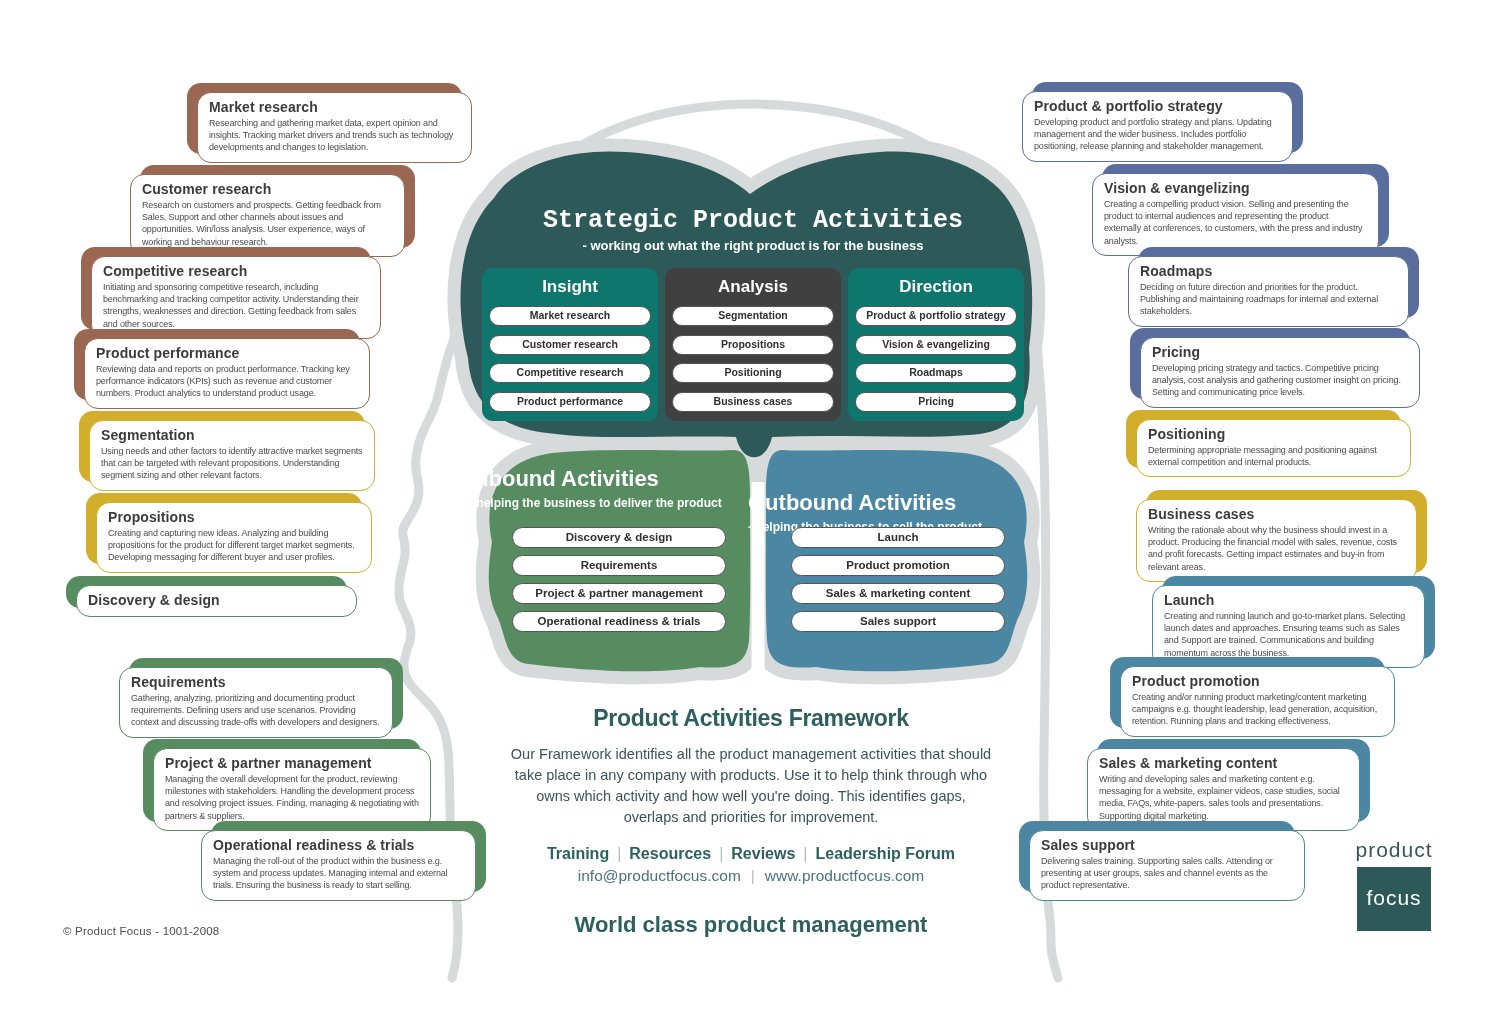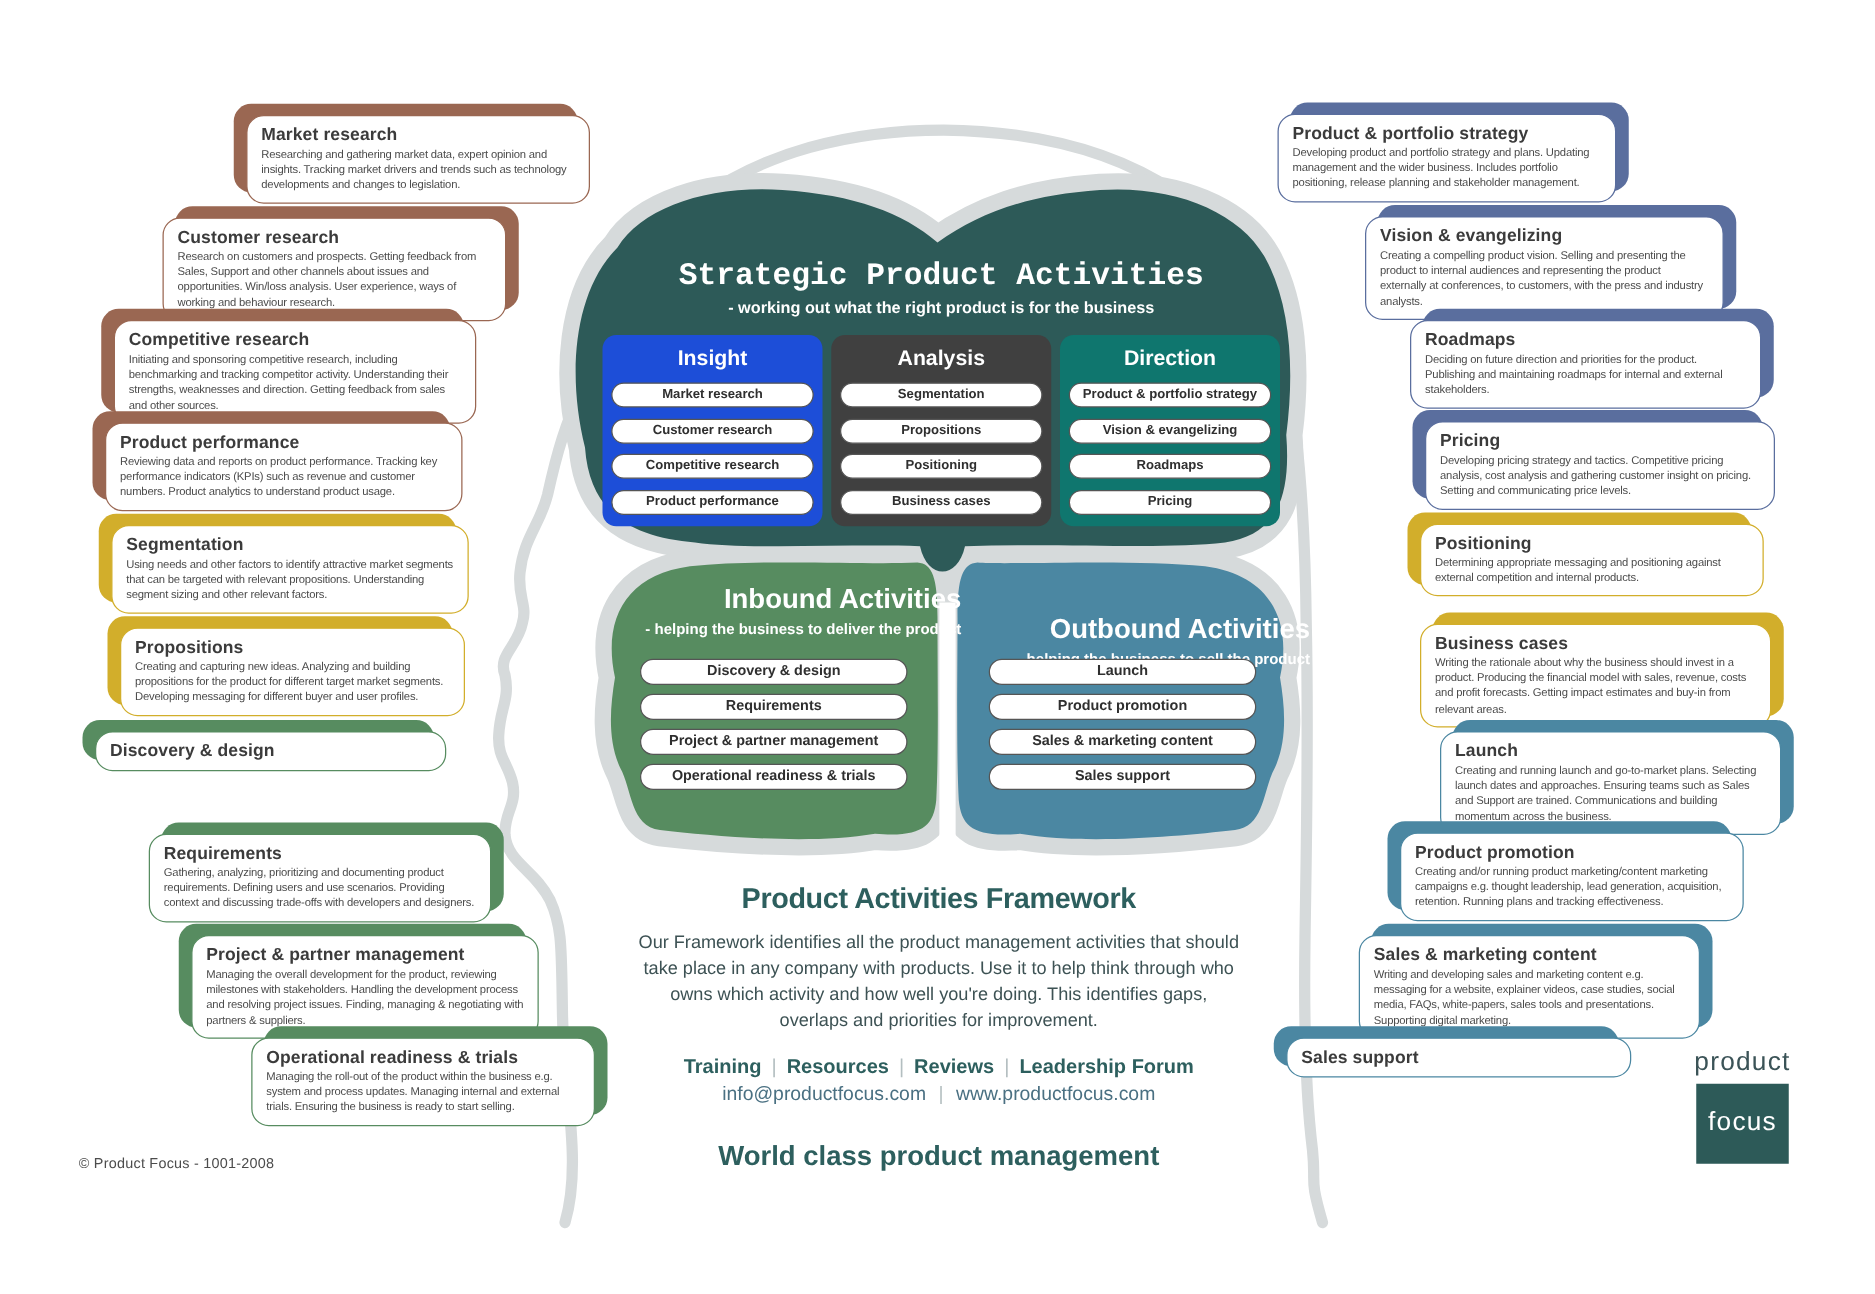--- a/index.html
+++ b/index.html
@@ -19,30 +19,30 @@
   .c-green .sh{background:#578c60}.c-green .card{border-color:#578c60}
   .c-teal  .sh{background:#4b87a2}.c-teal  .card{border-color:#4b87a2}
   .co h3{margin:0;font-size:14px;color:#3b3b3b;letter-spacing:.1px;}
   .co p{margin:2px 0 0;font-size:9px;letter-spacing:-.15px;line-height:1.36;color:#4b4b4b;}
 
   
   #strat-head{position:absolute;left:478px;top:206px;width:550px;text-align:center;color:#fff;z-index:1;}
   #strat-head .t{font-size:25px;font-weight:bold;font-family:Liberation Mono, monospace;}
   #strat-head .s{font-size:13px;font-weight:bold;margin-top:3px;}
   .panel{position:absolute;top:268px;width:176px;height:153px;border-radius:11px;z-index:1;box-sizing:border-box;}
-  #p-insight{left:482px;background:#1d4ed8}
+  #p-insight{left:482px;background:#0f766e}
   #p-analysis{left:665px;background:#404040}
   #p-direction{left:848px;background:#0f766e}
   .panel h2{margin:9px 0 9px;text-align:center;color:#fff;font-size:17px;}
   .pill{background:#fff;border:1.4px solid #555;border-radius:11px;text-align:center;font-weight:bold;
         font-size:10.5px;color:#2f2f2f;white-space:nowrap;overflow:hidden;box-sizing:border-box;}
   .panel .pill{margin:0 7px 8.5px;height:20px;line-height:17.5px;}
 
   
-  .lobe-head{position:absolute;z-index:1;text-align:right;color:#fff;width:300px;}
+  .lobe-head{position:absolute;z-index:1;text-align:left;color:#fff;width:300px;}
   #in-head{left:469px;top:466px;}
   #out-head{left:748px;top:466px;margin-top:24px;}
   .lobe-head .t{font-size:22px;font-weight:bold;}
   .lobe-head .s{font-size:12px;font-weight:bold;margin-top:4px;}
   .lobe-pills{position:absolute;z-index:1;width:214px;}
   #in-pills{left:512px;top:527px;}
   #out-pills{left:791px;top:527px;}
   .lobe-pills .pill{height:21px;line-height:18.5px;font-size:11.5px;margin-bottom:7px;border-radius:11px;}
 
   
@@ -291,20 +291,21 @@
     <div class="sh"></div>
     <div class="card">
         <h3>Sales &amp; marketing content</h3>
     <p>Writing and developing sales and marketing content e.g. messaging for a website, explainer videos, case studies, social media, FAQs, white-papers, sales tools and presentations. Supporting digital marketing.</p>
       </div>
   </div>
   <div class="co c-teal ul" style="left:1029px;top:830px;width:276px">
     <div class="sh"></div>
     <div class="card">
         <h3>Sales support</h3>
+    <p>Delivering sales training. Supporting sales calls. Attending or presenting at user groups, sales and channel events as the product representative.</p>
       </div>
   </div>
 
   <div id="footer">
     <h1>Product Activities Framework</h1>
     <p class="desc">Our Framework identifies all the product management activities that should take place in any company with products. Use it to help think through who owns which activity and how well you're doing.  This identifies gaps, overlaps and priorities for improvement.</p>
     <div class="links">
       <span>Training</span><span class="pipe">|</span><span>Resources</span><span class="pipe">|</span><span>Reviews</span><span class="pipe">|</span><span>Leadership Forum</span>
     </div>
     <div class="contact">

